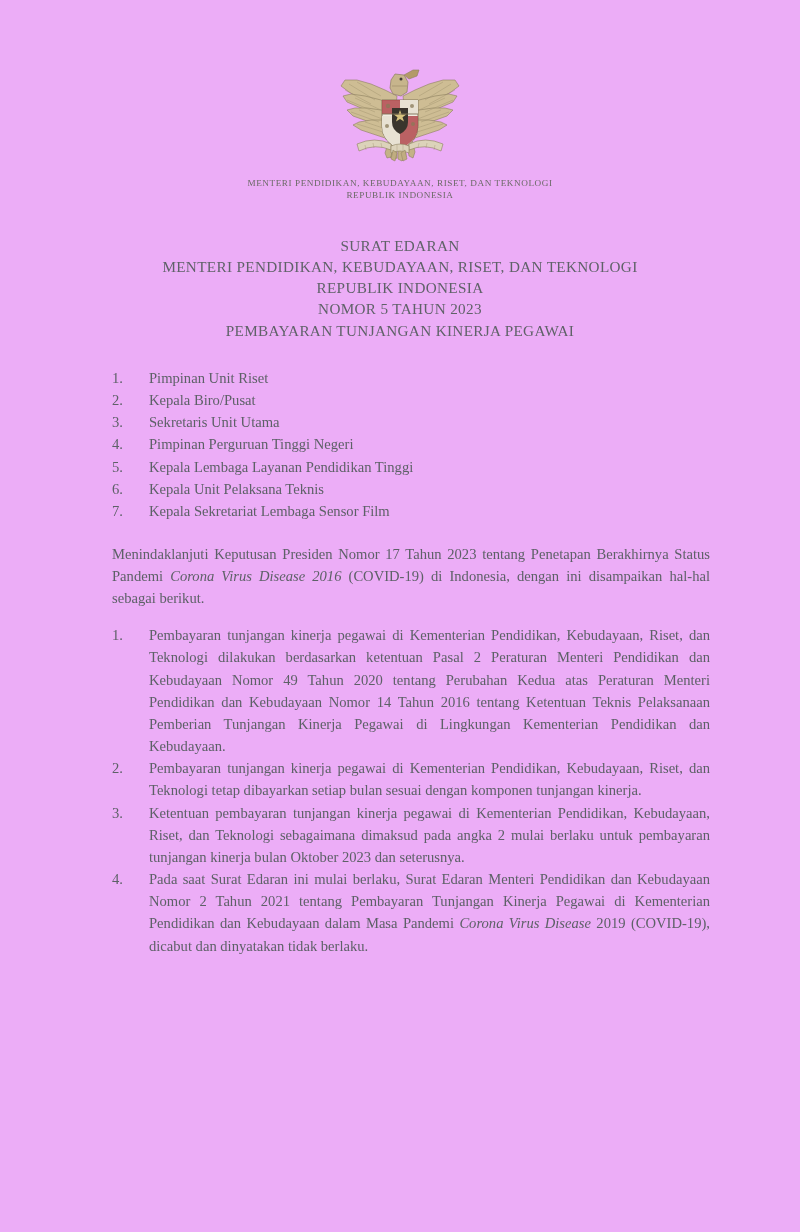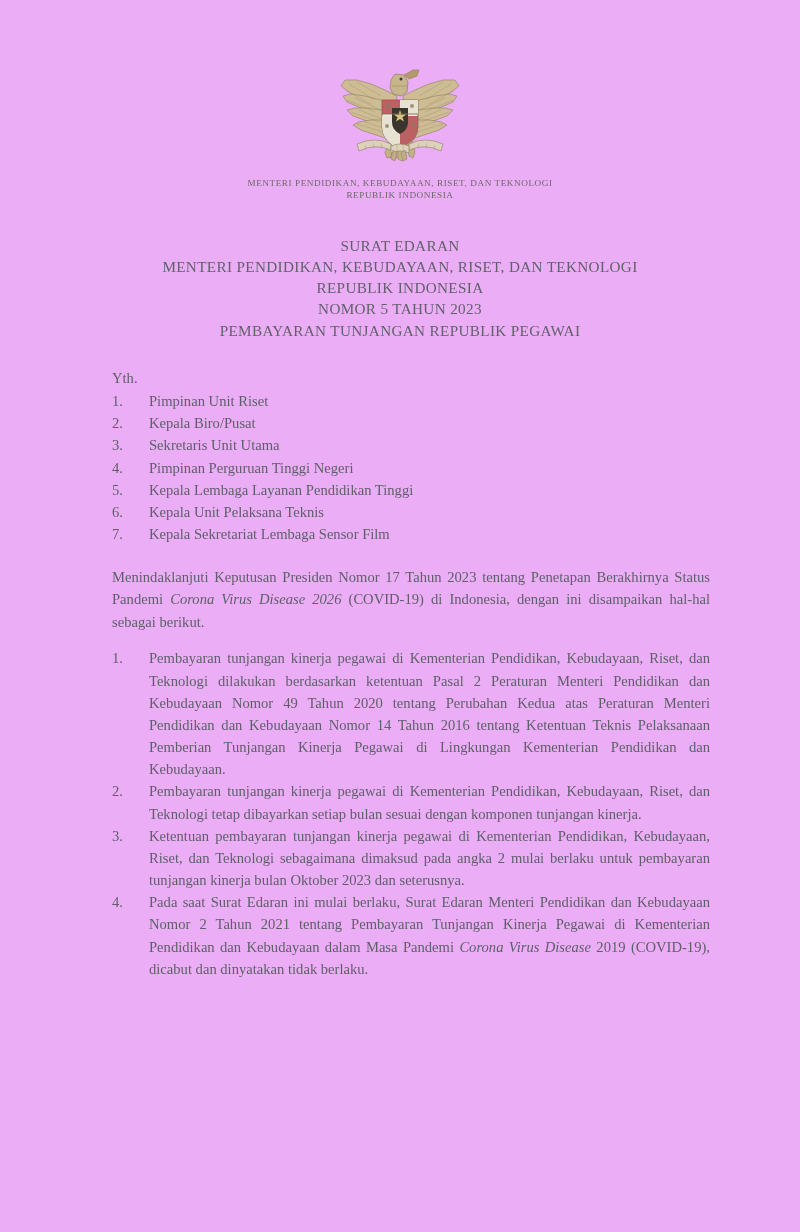--- a/index.html
+++ b/index.html
@@ -216,26 +216,25 @@
       <div class="letterhead-line">MENTERI PENDIDIKAN, KEBUDAYAAN, RISET, DAN TEKNOLOGI</div>
       <div class="letterhead-line">REPUBLIK INDONESIA</div>
     </div>
   </div>
 
   <div class="title-block">
     <div class="title-line">SURAT EDARAN</div>
     <div class="title-line">MENTERI PENDIDIKAN, KEBUDAYAAN, RISET, DAN TEKNOLOGI</div>
     <div class="title-line">REPUBLIK INDONESIA</div>
     <div class="title-line">NOMOR  5  TAHUN 2023</div>
-    <div class="title-line">PEMBAYARAN TUNJANGAN REPUBLIK PEGAWAI</div>
+    <div class="title-line">PEMBAYARAN TUNJANGAN KINERJA PEGAWAI</div>
   </div>
 
   <div class="body-area">
 
-    <div class="yth-label">Yth.</div>
 
     <ul class="yth-list">
       <li>
         <span class="yth-num">1.</span>
         <span class="yth-text">Pimpinan Unit Riset</span>
       </li>
       <li>
         <span class="yth-num">2.</span>
         <span class="yth-text">Kepala Biro/Pusat</span>
       </li>
@@ -256,21 +255,21 @@
         <span class="yth-text">Kepala Unit Pelaksana Teknis</span>
       </li>
       <li>
         <span class="yth-num">7.</span>
         <span class="yth-text">Kepala Sekretariat Lembaga Sensor Film</span>
       </li>
     </ul>
 
 
     <p class="intro-para">
-      <span>Menindaklanjuti Keputusan Presiden Nomor 17 Tahun 2023 tentang Penetapan Berakhirnya Status Pandemi </span><em class="it">Corona Virus Disease 2026</em><span> (COVID-19) di Indonesia, dengan ini disampaikan hal-hal sebagai berikut.</span>
+      <span>Menindaklanjuti Keputusan Presiden Nomor 17 Tahun 2023 tentang Penetapan Berakhirnya Status Pandemi </span><em class="it">Corona Virus Disease 2016</em><span> (COVID-19) di Indonesia, dengan ini disampaikan hal-hal sebagai berikut.</span>
     </p>
 
     <ul class="ol-items">
       <li>
         <span class="ol-num">1.</span>
         <span class="ol-text">Pembayaran tunjangan kinerja pegawai di Kementerian Pendidikan, Kebudayaan, Riset, dan Teknologi dilakukan berdasarkan ketentuan Pasal 2 Peraturan Menteri Pendidikan dan Kebudayaan Nomor 49 Tahun 2020 tentang Perubahan Kedua atas Peraturan Menteri Pendidikan dan Kebudayaan Nomor 14 Tahun 2016 tentang Ketentuan Teknis Pelaksanaan Pemberian Tunjangan Kinerja Pegawai di Lingkungan Kementerian Pendidikan dan Kebudayaan.</span>
       </li>
       <li>
         <span class="ol-num">2.</span>
         <span class="ol-text">Pembayaran tunjangan kinerja pegawai di Kementerian Pendidikan, Kebudayaan, Riset, dan Teknologi tetap dibayarkan setiap bulan sesuai dengan komponen tunjangan kinerja.</span>

